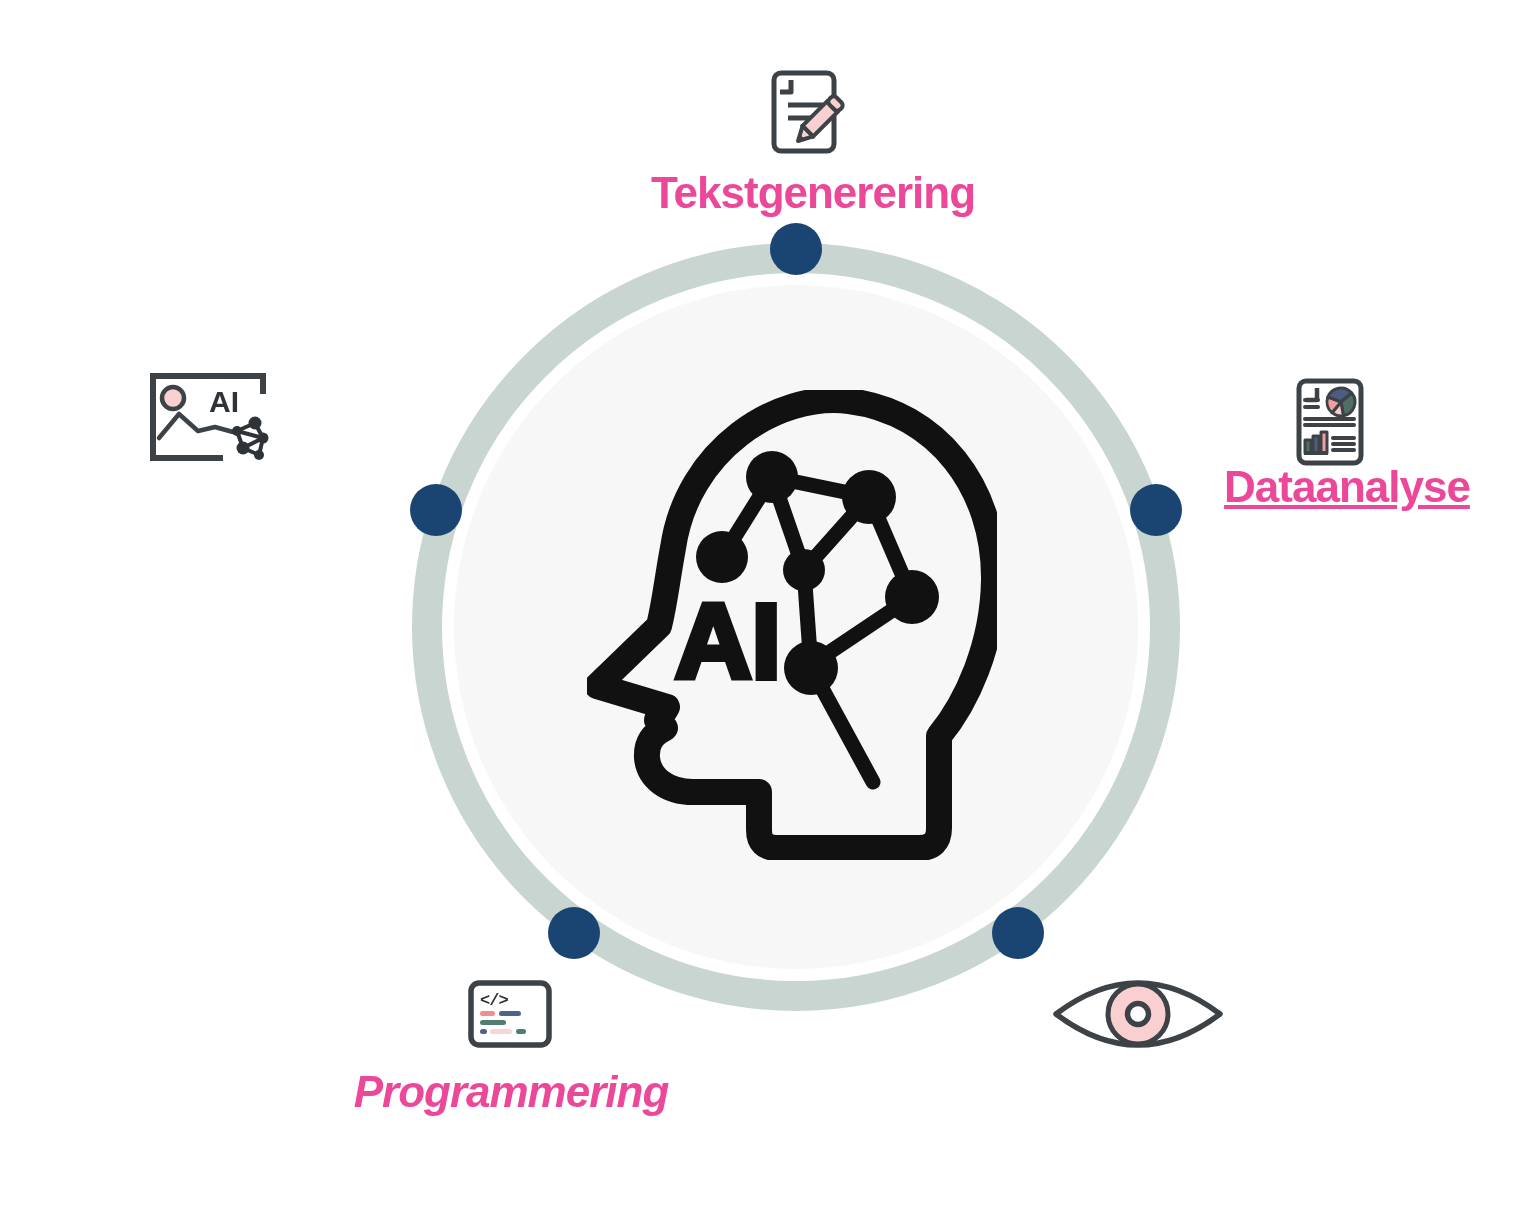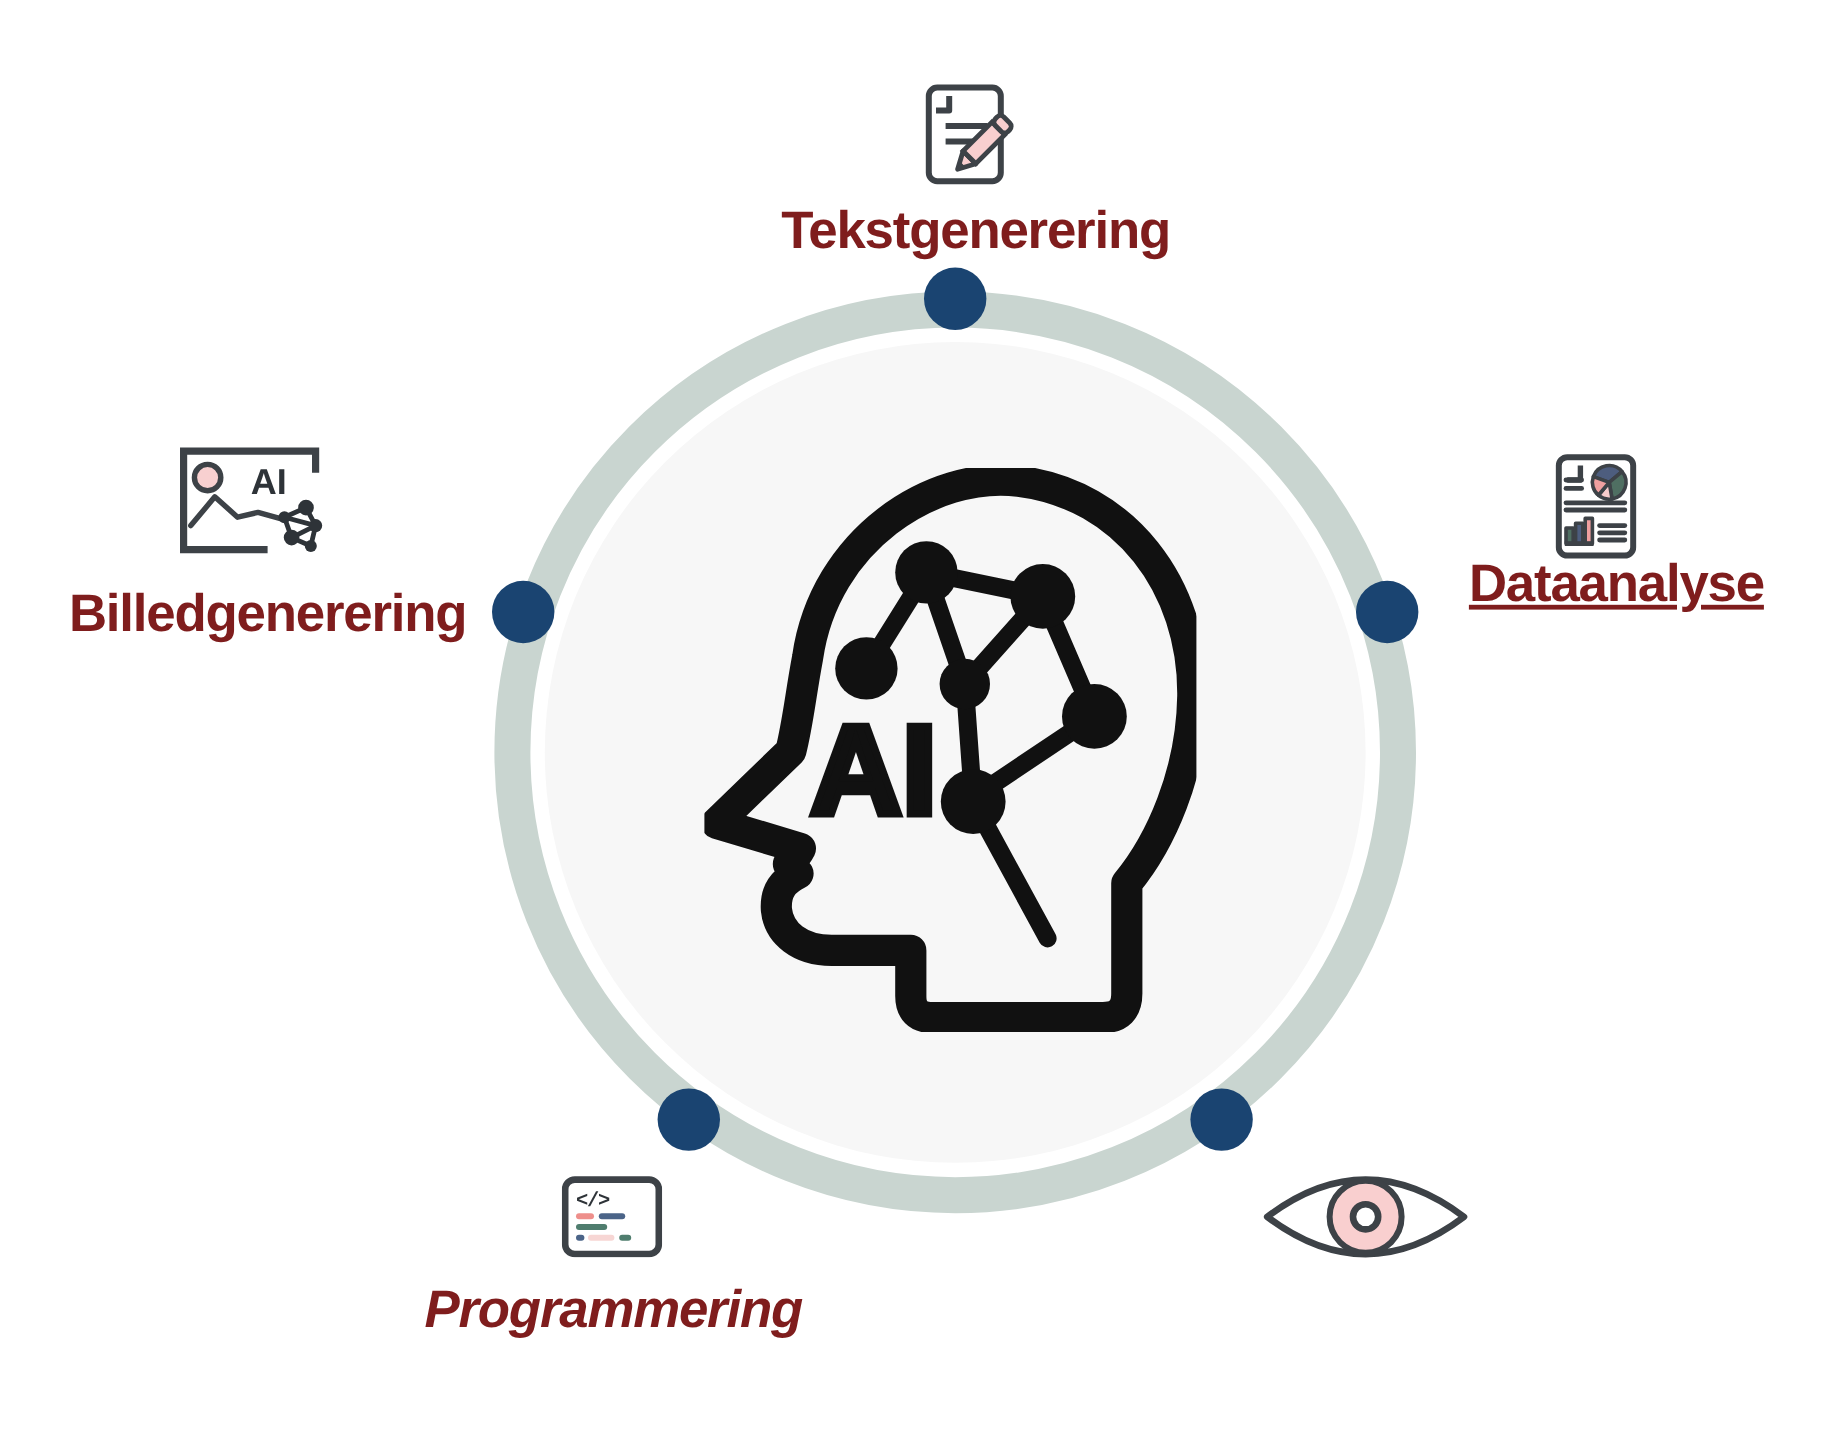--- a/index.html
+++ b/index.html
@@ -21,21 +21,21 @@
     position:absolute;width:52px;height:52px;border-radius:50%;background:#1a4471;
   }
   .node.n-top{left:770px;top:223px;}
   .node.n-right{left:1130px;top:484px;}
   .node.n-bottom-right{left:992px;top:907px;}
   .node.n-bottom-left{left:548px;top:907px;}
   .node.n-left{left:410px;top:484px;}
   
   .spoke-label{
     position:absolute;transform:translateX(-50%);
-    font-size:44px;font-weight:700;letter-spacing:-1px;color:#7f1d1d;
+    font-size:44px;font-weight:700;letter-spacing:-1px;color:#ec4899;
     white-space:nowrap;line-height:52px;
   }
   .lbl-top{left:813px;top:167px;}
   .lbl-right{left:1347px;top:461px;text-decoration:underline;}
   .lbl-bottom-right{left:1137px;top:1065px;}
   .lbl-bottom-left{left:511px;top:1066px;font-style:italic;}
   .lbl-left{left:223px;top:486px;}
   
   .icon{position:absolute;}
   .ic-top{left:764px;top:69px;}
@@ -179,15 +179,14 @@
       <circle cx="106" cy="51" r="6.5"></circle>
       <circle cx="114" cy="66" r="5.5"></circle>
       <circle cx="94" cy="76" r="6.5"></circle>
       <circle cx="110" cy="83" r="5"></circle>
     </g>
   </svg>
 
   <div class="spoke-label lbl-top">Tekstgenerering</div>
   <div class="spoke-label lbl-right">Dataanalyse</div>
   <div class="spoke-label lbl-bottom-left">Programmering</div>
-  <div class="spoke-label lbl-left">Billedgenerering</div>
 
 </div>
 
 </body></html>

